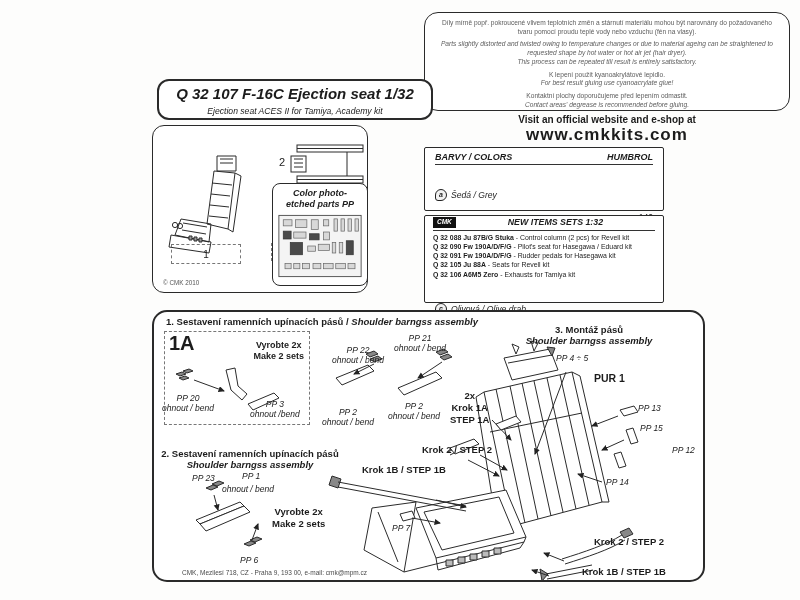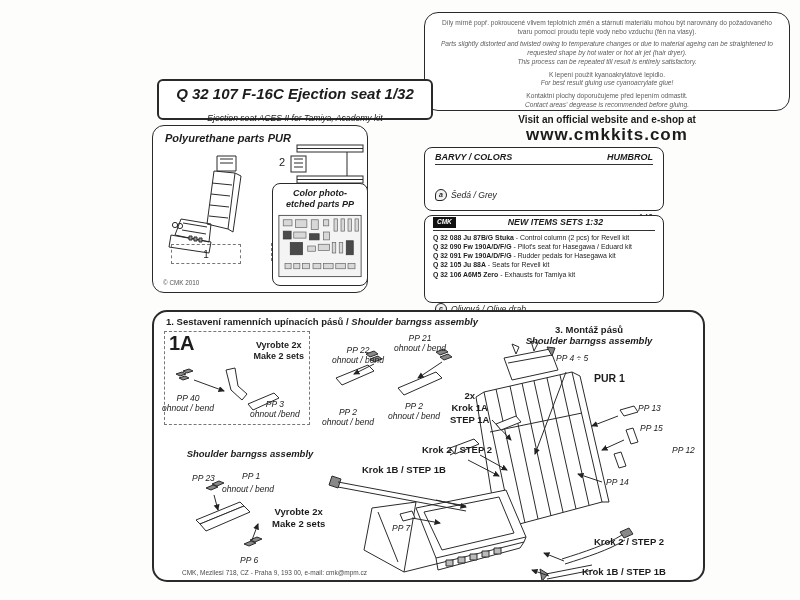--- a/index.html
+++ b/index.html
@@ -1,18 +1,18 @@
 <!DOCTYPE html>
 <html><head>
 <meta charset="utf-8">
 <style>
   html,body{margin:0;padding:0;background:#ffffff;}
   .page{position:relative;width:800px;height:600px;background:#fdfdfc;font-family:"Liberation Sans",sans-serif;color:#1c1c1c;overflow:hidden;}
   .abs{position:absolute;}
-  .box{border:1.5px solid #2a2a2a;border-radius:8px;background:#fff;box-sizing:border-box;}
+  .box{border:1.5px solid #2a2a2a;border-radius:2px;background:#fff;box-sizing:border-box;}
   .dash{border:1.2px dashed #777;box-sizing:border-box;background:transparent;}
   .b{font-weight:bold;}
   .it{font-style:italic;}
   .ctr{text-align:center;}
   .notes{font-size:6.6px;line-height:1.3;color:#5c5c5c;text-align:center;}
   .notes p{margin:0 0 4px 0;}
   .lbl{font-size:8.5px;font-style:italic;white-space:nowrap;line-height:1.15;}
   .klbl{font-size:9.5px;font-weight:bold;white-space:nowrap;line-height:1.2;}
   .head{font-size:9.5px;line-height:1.2;white-space:nowrap;}
   .ni-row{padding-left:10px;text-indent:-10px;font-size:6.9px;line-height:1.35;}
@@ -30,23 +30,23 @@
   <div class="abs box notes" style="left:424px;top:12px;width:366px;height:99px;border-radius:14px;padding:6px 14px;">
     <p>Díly mírně popř. pokroucené vlivem teplotních změn a stárnutí materiálu mohou být narovnány do požadovaného tvaru pomocí proudu teplé vody nebo vzduchu (fén na vlasy).</p>
     <p class="it" style="margin-bottom:1px;">Parts slightly distorted and twisted owing to temperature changes or due to material ageing can be straightened to requested shape by hot water or hot air jet (hair dryer).</p>
     <p class="it">This process can be repeated till result is entirely satisfactory.</p>
     <p style="margin-bottom:0;">K lepení použít kyanoakrylátové lepidlo.</p>
     <p class="it">For best result gluing use cyanoacrylate glue!</p>
     <p style="margin-bottom:0;">Kontaktní plochy doporučujeme před lepením odmastit.</p>
     <p class="it" style="margin-bottom:0;">Contact areas' degrease is recommended before gluing.</p>
   </div>
 
-  <div class="abs box ctr" style="left:157px;top:79px;width:276px;height:41px;border-width:2px;border-radius:6px;padding-top:4px;">
+  <div class="abs box ctr" style="left:157px;top:79px;width:276px;height:41px;border-width:2px;border-radius:12px;padding-top:4px;">
     <div class="b it" style="font-size:15px;">Q 32 107  F-16C Ejection seat   1/32</div>
-    <div class="it" style="font-size:8.6px;margin-top:11px;">Ejection seat ACES II for Tamiya, Academy kit</div>
+    <div class="it" style="font-size:8.6px;margin-top:4px;">Ejection seat ACES II for Tamiya, Academy kit</div>
   </div>
 
   <div class="abs ctr" style="left:424px;top:114px;width:366px;">
     <div class="b" style="font-size:10px;">Visit an official website and e-shop at</div>
     <div class="b" style="font-size:17px;letter-spacing:1px;">www.cmkkits.com</div>
   </div>
 
   <div class="abs box" style="left:424px;top:147px;width:240px;height:64px;padding:4px 10px;">
     <div style="display:flex;justify-content:space-between;border-bottom:1px solid #333;padding-bottom:2px;">
       <span class="b it" style="font-size:9px;">BARVY / COLORS</span>
@@ -77,21 +77,20 @@
     <div style="margin-top:2px;">
       <div class="ni-row"><span class="b">Q 32 088 Ju 87B/G Stuka</span> <span>- Control column (2 pcs) for Revell kit</span></div>
       <div class="ni-row"><span class="b">Q 32 090 Fw 190A/D/F/G</span> <span>- Pilot's seat for Hasegawa / Eduard kit</span></div>
       <div class="ni-row"><span class="b">Q 32 091 Fw 190A/D/F/G</span> <span>- Rudder pedals for Hasegawa kit</span></div>
       <div class="ni-row"><span class="b">Q 32 105 Ju 88A</span> <span>- Seats for Revell kit</span></div>
       <div class="ni-row"><span class="b">Q 32 106 A6M5 Zero</span> <span>- Exhausts for Tamiya kit</span></div>
     </div>
   </div>
 
   <div class="abs box" style="left:152px;top:125px;width:216px;height:168px;border-radius:12px;">
-    <div class="b it" style="font-size:11px;padding:6px 0 0 12px;">Polyurethane parts PUR</div>
 
     <svg class="abs" style="left:8px;top:24px;" width="112" height="112" viewBox="0 0 112 112">
       <g class="thinline">
         <path d="M56,6 h19 v15 h-19 z"></path>
           <path d="M59,9 h13 M59,13 h13"></path>
         <path d="M53,21 L74,23 L67,79 L46,74 Z"></path>
         <path d="M51,33 L71,35 M50,44 L69,46 M49,55 L68,57 M48,66 L67,68"></path>
         <path d="M74,23 L80,26 L72,82 L67,79"></path>
         <path d="M20,69 L50,74 L48,92 L14,85 Z"></path>
         <path d="M22,73 L46,77 M21,80 L45,84"></path>
@@ -250,21 +249,21 @@
     </div>
 
     <div class="abs dash" style="left:10px;top:19px;width:146px;height:94px;">
       <div class="abs b" style="left:4px;top:0px;font-size:20px;">1A</div>
       <div class="abs b ctr" style="right:5px;top:8px;font-size:9px;line-height:1.25;">
         <div>Vyrobte 2x</div>
         <div>Make 2 sets</div>
       </div>
     </div>
     <div class="abs lbl ctr" style="left:8px;top:82px;">
-      <div>PP 40</div>
+      <div>PP 20</div>
       <div>ohnout / bend</div>
     </div>
     <div class="abs lbl ctr" style="left:96px;top:88px;">
       <div>PP 3</div>
       <div>ohnout /bend</div>
     </div>
 
     <div class="abs lbl ctr" style="left:178px;top:34px;">
       <div>PP 22</div>
       <div>ohnout / bend</div>
@@ -298,20 +297,21 @@
     <div class="abs klbl" style="left:208px;top:152px;">Krok 1B / STEP 1B</div>
     <div class="abs lbl" style="left:238px;top:212px;">PP 7</div>
     <div class="abs lbl" style="left:484px;top:92px;">PP 13</div>
     <div class="abs lbl" style="left:486px;top:112px;">PP 15</div>
     <div class="abs lbl" style="left:474px;top:134px;padding-left:44px;">PP 12</div>
     <div class="abs lbl" style="left:452px;top:166px;">PP 14</div>
     <div class="abs klbl" style="left:440px;top:224px;">Krok 2 / STEP 2</div>
     <div class="abs klbl" style="left:428px;top:254px;">Krok 1B / STEP 1B</div>
 
     <div class="abs ctr" style="left:6px;top:136px;width:180px;">
+      <div class="b head" style="white-space:normal;">2. Sestavení ramenních upínacích pásů</div>
       <div class="b it head">Shoulder barngss assembly</div>
     </div>
 
     <div class="abs lbl" style="left:38px;top:162px;">PP 23</div>
     <div class="abs lbl" style="left:88px;top:160px;">PP 1</div>
     <div class="abs lbl" style="left:68px;top:173px;">ohnout / bend</div>
     <div class="abs b ctr" style="left:118px;top:194px;font-size:9.5px;line-height:1.25;">
       <div>Vyrobte 2x</div>
       <div>Make 2 sets</div>
     </div>

